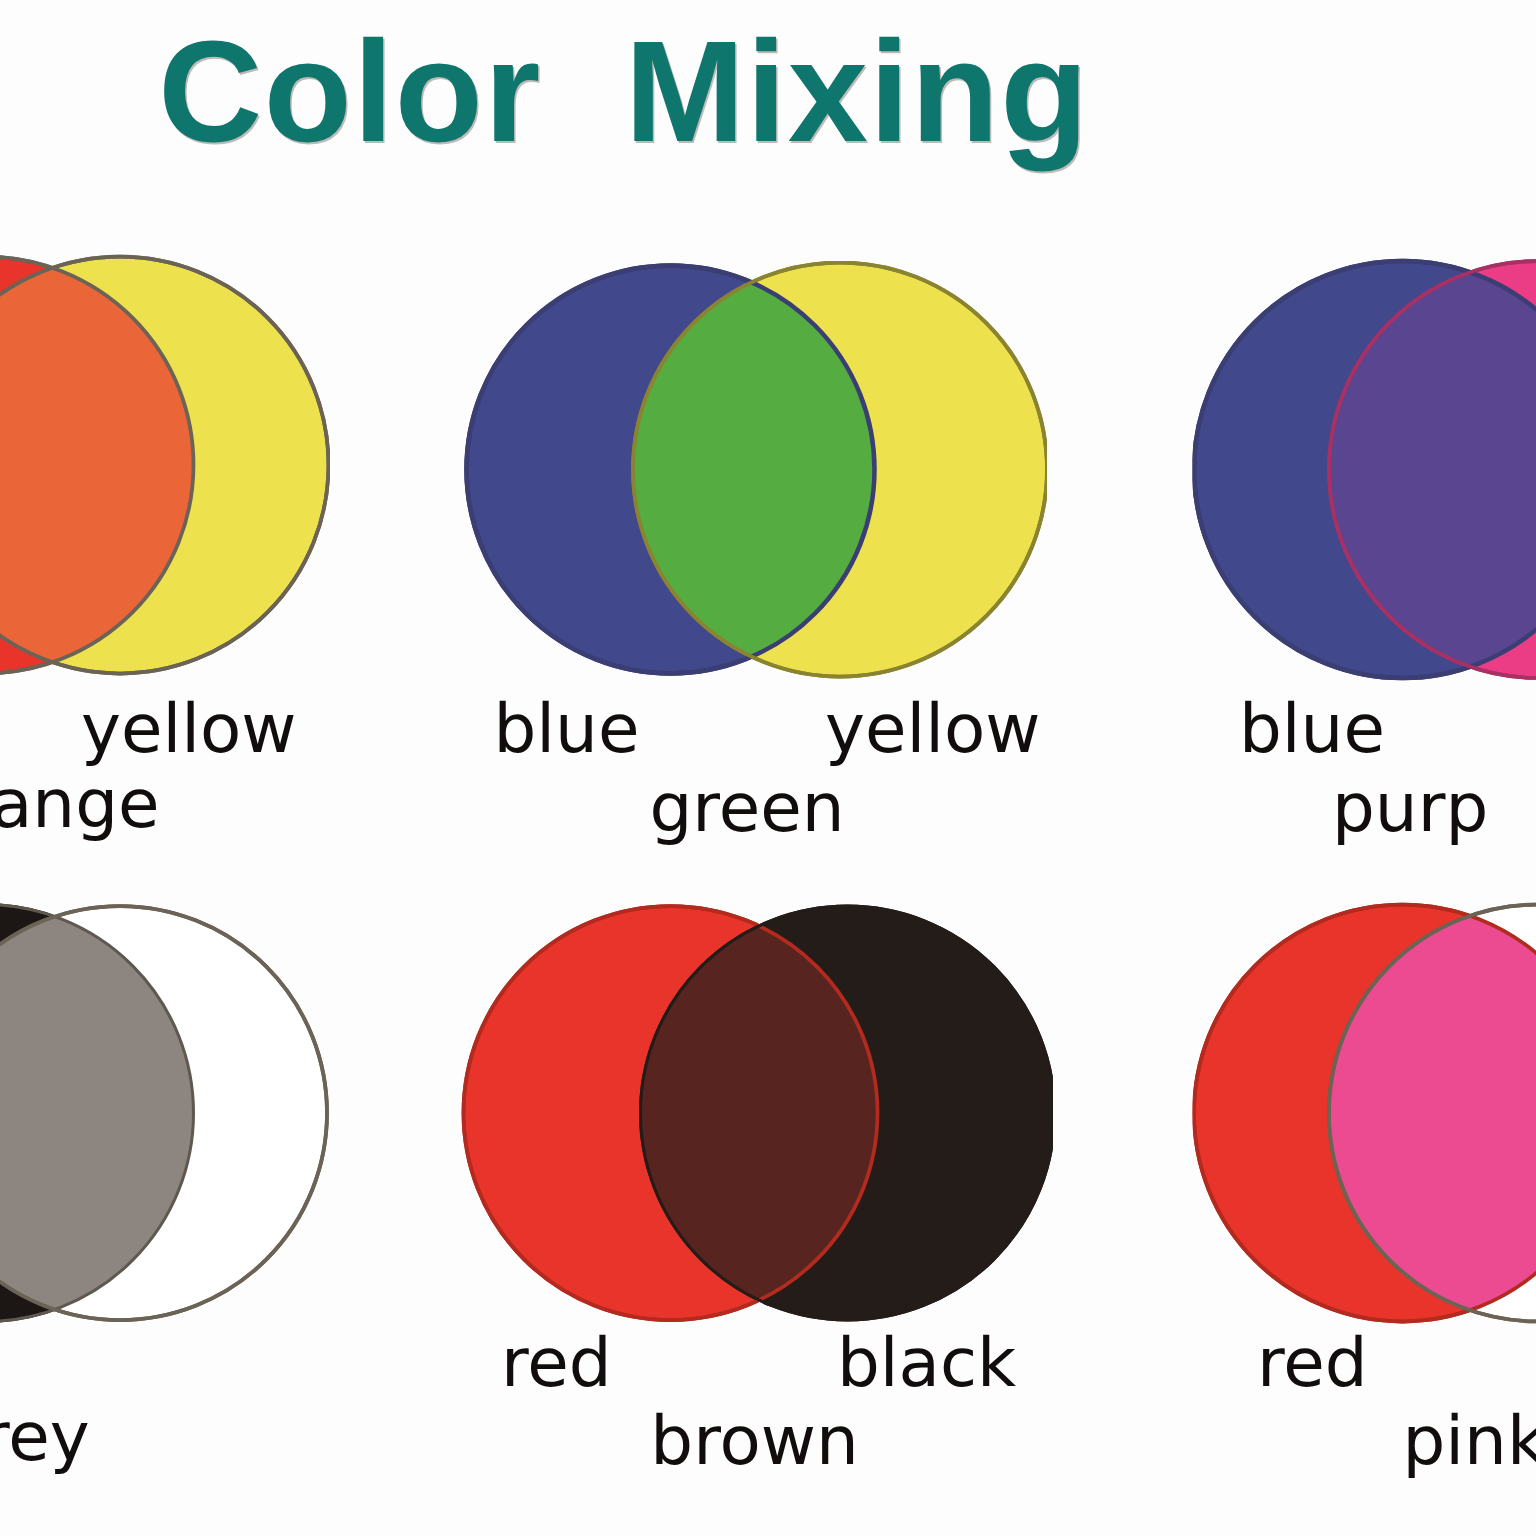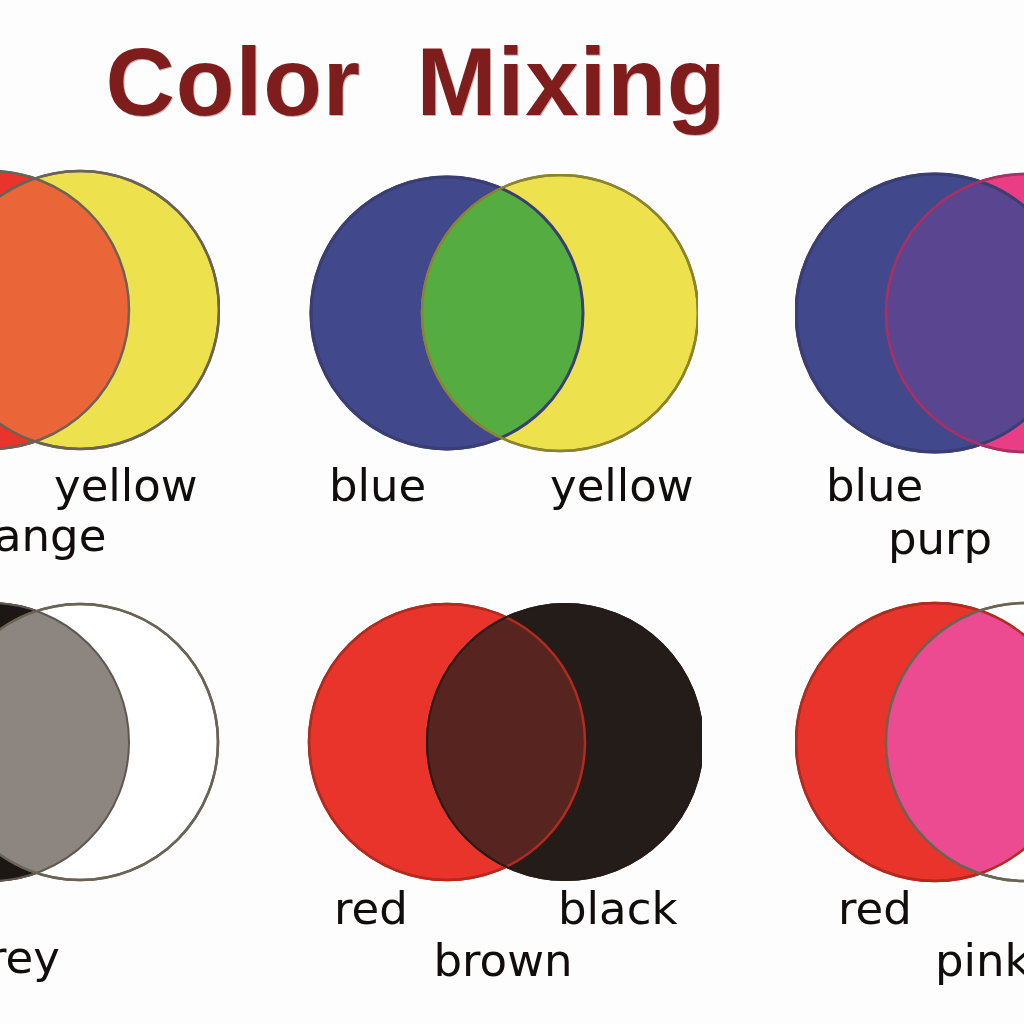--- a/index.html
+++ b/index.html
@@ -20,25 +20,24 @@
   #title {
     position: absolute;
     left: 0;
     top: 14px;
     width: 832px;
     text-align: center;
     font-family: "Liberation Sans", sans-serif;
     font-weight: bold;
     font-size: 96px;
     letter-spacing: 1px;
-    color: #7f1d1d;
+    color: #0f766e;
     line-height: 1.0;
     white-space: pre;
     text-shadow: 1px 1px 0 rgba(70,60,55,0.35);
-    margin-top: 20px;
   }
 
   
   .venn-cell {
     position: absolute;
   }
   .venn-art {
     position: absolute;
     left: 0;
     top: 0;
@@ -101,20 +100,21 @@
         <g clip-path="url(#clipBY-R)">
           <circle cx="139" cy="139" r="136" fill="#55AC41"></circle>
         </g>
         <circle cx="139" cy="139" r="136" fill="none" stroke="#3A3E73" stroke-width="3"></circle>
         <circle cx="252" cy="139" r="138" fill="none" stroke="#8A8430" stroke-width="2.5"></circle>
       </svg>
     </div>
   </div>
   <div class="label label-left" style="left:329px; top:463px;">blue</div>
   <div class="label label-left" style="left:550px; top:463px;">yellow</div>
+  <div class="label label-mix" style="left:358px; top:516px; width:280px;">green</div>
 
   <div class="venn-cell" style="left:795px; top:172px; width:340px; height:285px;">
     <div class="venn-art">
       <svg width="340" height="285" viewBox="0 0 340 285">
         <defs>
           <clipPath id="clipBP-R">
               <circle cx="230" cy="141" r="139"></circle>
             </clipPath>
         </defs>
         <circle cx="140" cy="141" r="139" fill="#41488C" stroke="#3A3E73" stroke-width="3"></circle>

